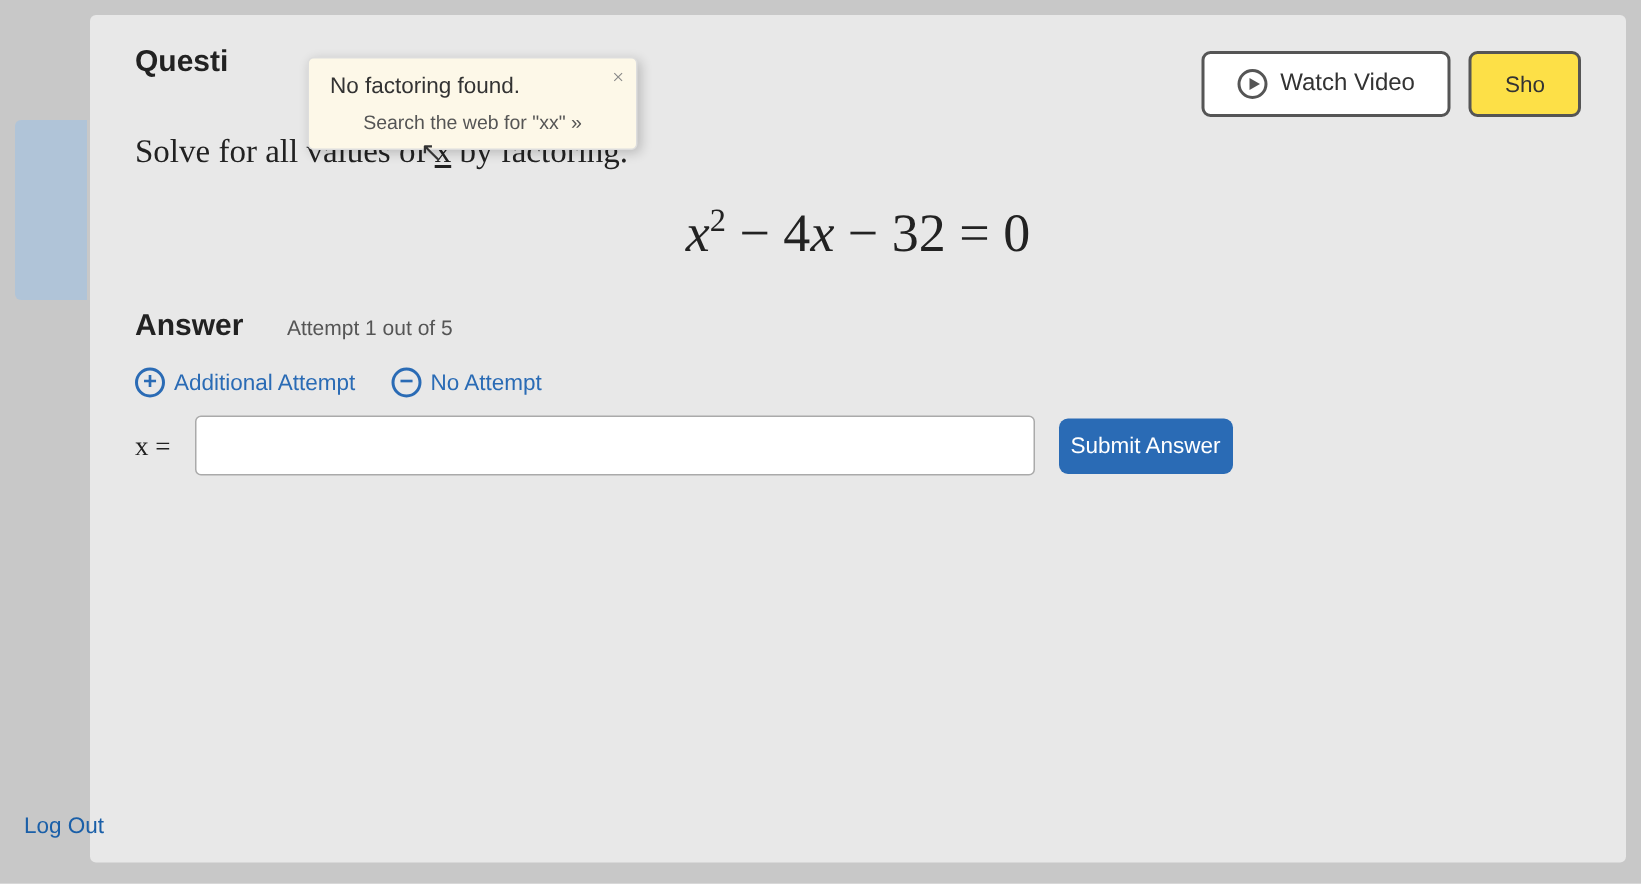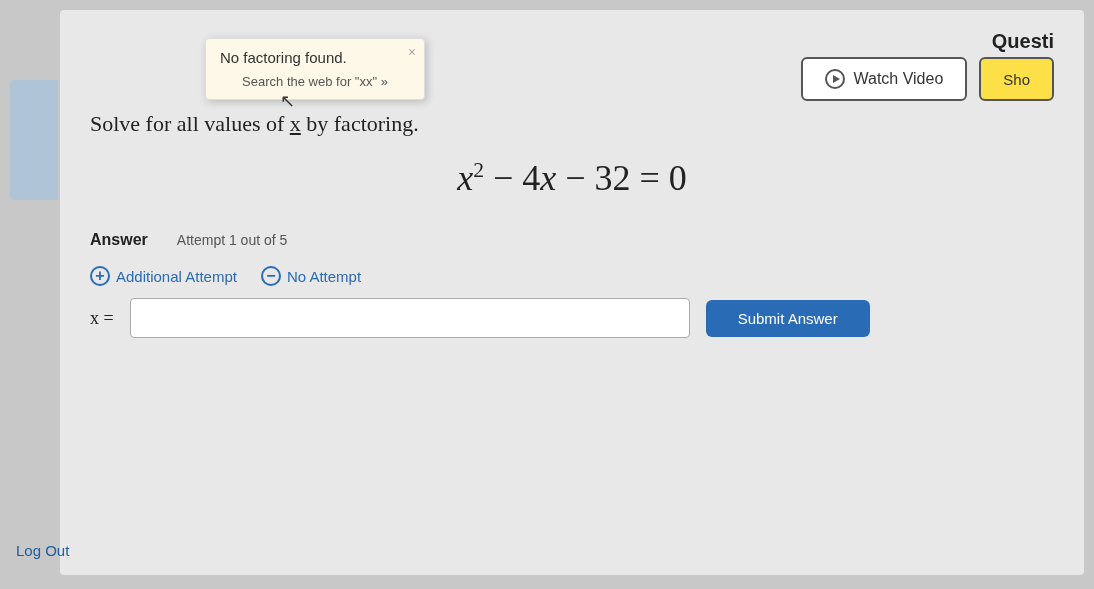--- a/index.html
+++ b/index.html
@@ -26,24 +26,23 @@
       left: 10px;
       top: 80px;
       width: 48px;
       height: 120px;
       background: #b0c4d8;
       border-radius: 4px 0 0 4px;
     }
 
     .header-row {
       display: flex;
-      align-items: flex-end;
+      align-items: flex-start;
       justify-content: space-between;
       margin-bottom: 10px;
-      flex-direction: column;
     }
 
     .question-label {
       font-size: 20px;
       font-weight: bold;
       color: #222;
       font-family: Arial, sans-serif;
     }
 
     .header-buttons {
@@ -119,21 +118,21 @@
     }
 
     .answer-label {
       font-size: 18px;
       font-family: Arial, sans-serif;
       color: #222;
     }
 
     .answer-label strong {
       font-weight: bold;
-      font-size: 16px;
+      font-size: 20px;
     }
 
     .answer-attempt {
       font-size: 14px;
       color: #555;
       font-style: normal;
       margin-left: 24px;
     }
 
     .answer-options {
@@ -210,21 +209,21 @@
       max-width: 560px;
       height: 40px;
       border: 1px solid #aaa;
       border-radius: 4px;
       background: white;
       padding: 0 10px;
       font-size: 16px;
     }
 
     .submit-btn {
-      padding: 10px 32px;
+      padding: 10px 8px;
       background: #2a6bb5;
       color: white;
       border: none;
       border-radius: 6px;
       font-size: 15px;
       cursor: pointer;
       font-family: Arial, sans-serif;
       white-space: nowrap;
     }
 

